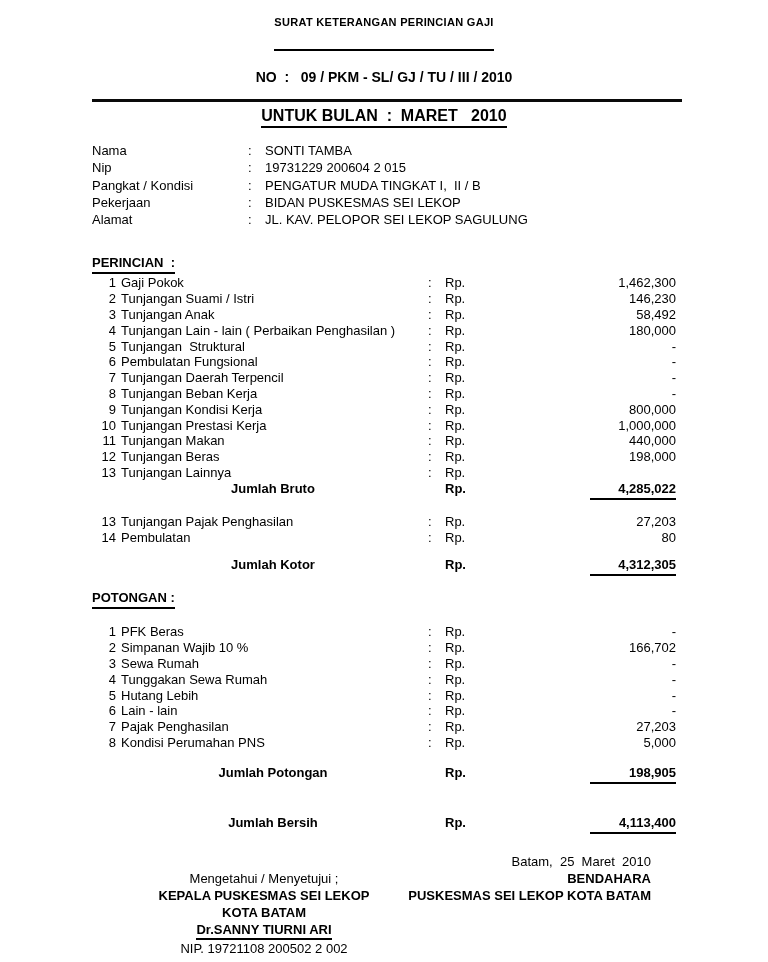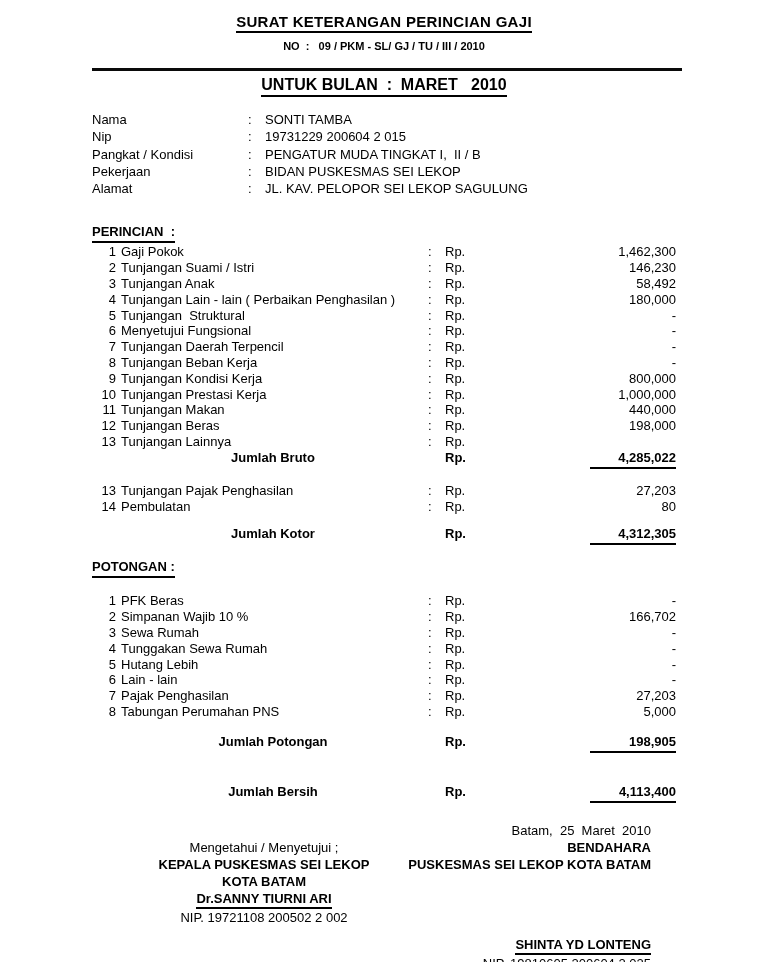--- a/index.html
+++ b/index.html
@@ -8,24 +8,24 @@
     position:relative;
     width:768px; height:962px;
     background:#ffffff; color:#000000;
     font-family:"Liberation Sans", sans-serif;
     font-size:13px;
     overflow:hidden;
   }
   
   .doc-title-wrap { text-align:center; padding-top:14px; line-height:16px; }
   .doc-title {
-    display:inline-block; font-size:15px; font-weight:bold; letter-spacing:.3px;
-    border-bottom:2px solid #000; padding-bottom:1px;
-  }
-  .doc-no { text-align:center; margin-top:5px; font-weight:bold; line-height:16px; font-size:11px; }
+    display:inline-block; font-size:11px; font-weight:bold; letter-spacing:.3px;
+    border-bottom:2px solid #000; padding-bottom:19px;
+  }
+  .doc-no { text-align:center; margin-top:18px; font-weight:bold; line-height:16px; font-size:14px; }
   .rule { margin:14px 0 0 92px; width:590px; height:3px; background:#0a0a0a; }
   .doc-period-wrap { text-align:center; margin-top:5px; line-height:18px; }
   .doc-period {
     display:inline-block; font-size:16px; font-weight:bold;
     border-bottom:2px solid #000; padding-bottom:1px;
   }
   
   .identity { margin:14px 0 0 92px; }
   .id-row { display:flex; line-height:17.3px; }
   .id-label { width:156px; }
@@ -150,21 +150,21 @@
       </div>
       <div class="row">
         <span class="c-num">5</span>
         <span class="c-label">Tunjangan&nbsp; Struktural</span>
         <span class="c-colon">:</span>
         <span class="c-rp">Rp.</span>
         <span class="c-amount">-</span>
       </div>
       <div class="row">
         <span class="c-num">6</span>
-        <span class="c-label">Menyetujui Fungsional</span>
+        <span class="c-label">Pembulatan Fungsional</span>
         <span class="c-colon">:</span>
         <span class="c-rp">Rp.</span>
         <span class="c-amount">-</span>
       </div>
       <div class="row">
         <span class="c-num">7</span>
         <span class="c-label">Tunjangan Daerah Terpencil</span>
         <span class="c-colon">:</span>
         <span class="c-rp">Rp.</span>
         <span class="c-amount">-</span>
@@ -292,21 +292,21 @@
       </div>
       <div class="row">
         <span class="c-num">7</span>
         <span class="c-label">Pajak Penghasilan</span>
         <span class="c-colon">:</span>
         <span class="c-rp">Rp.</span>
         <span class="c-amount">27,203</span>
       </div>
       <div class="row">
         <span class="c-num">8</span>
-        <span class="c-label">Tabungan Perumahan PNS</span>
+        <span class="c-label">Kondisi Perumahan PNS</span>
         <span class="c-colon">:</span>
         <span class="c-rp">Rp.</span>
         <span class="c-amount">5,000</span>
       </div>
     </div>
 
   <div class="total-row mt-jpot">
     <span class="t-label">Jumlah Potongan</span>
     <span class="c-colon"></span>
     <span class="c-rp">Rp.</span>

